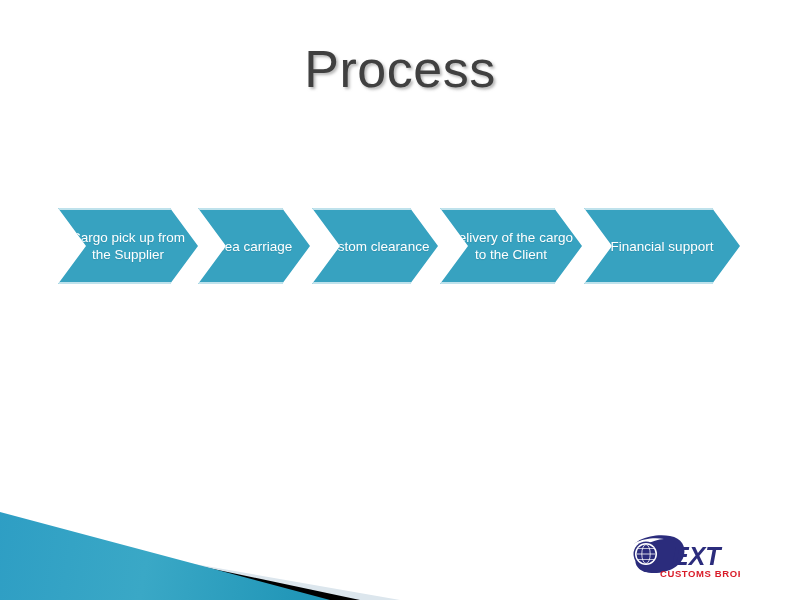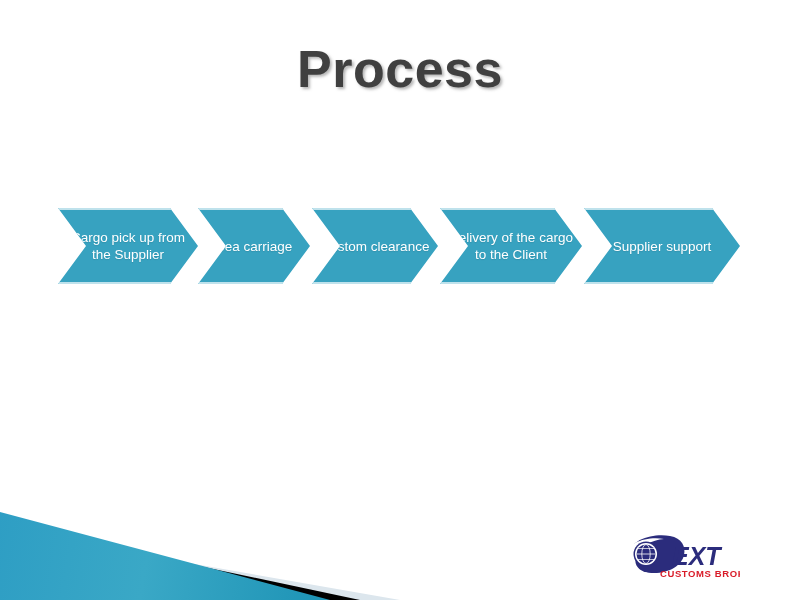--- a/index.html
+++ b/index.html
@@ -22,21 +22,21 @@
   }
 
   
   #title {
     position: absolute;
     left: 0;
     top: 38px;
     width: 800px;
     text-align: center;
     font-size: 52px;
-    font-weight: bold;
+    font-weight: normal;
     color: #404040;
     letter-spacing: 0.5px;
     text-shadow: 2px 2px 3px rgba(120,120,120,0.55);
     line-height: 62px;
     white-space: nowrap;
   }
 
   
   #process-flow {
     position: absolute;
@@ -142,21 +142,21 @@
 
     <div class="chevron chev-mid" style="left:312px; width:126px;">
       <span class="label">Custom clearance</span>
     </div>
 
     <div class="chevron chev-mid" style="left:440px; width:142px;">
       <span class="label">Delivery of the cargo to the Client</span>
     </div>
 
     <div class="chevron chev-mid" style="left:584px; width:156px;">
-      <span class="label">Supplier support</span>
+      <span class="label">Financial support</span>
     </div>
 
   </div>
 
   <div id="corner-graphic">
     <div id="corner-pale"></div>
     <div id="corner-black"></div>
     <div id="corner-blue"></div>
   </div>
 

